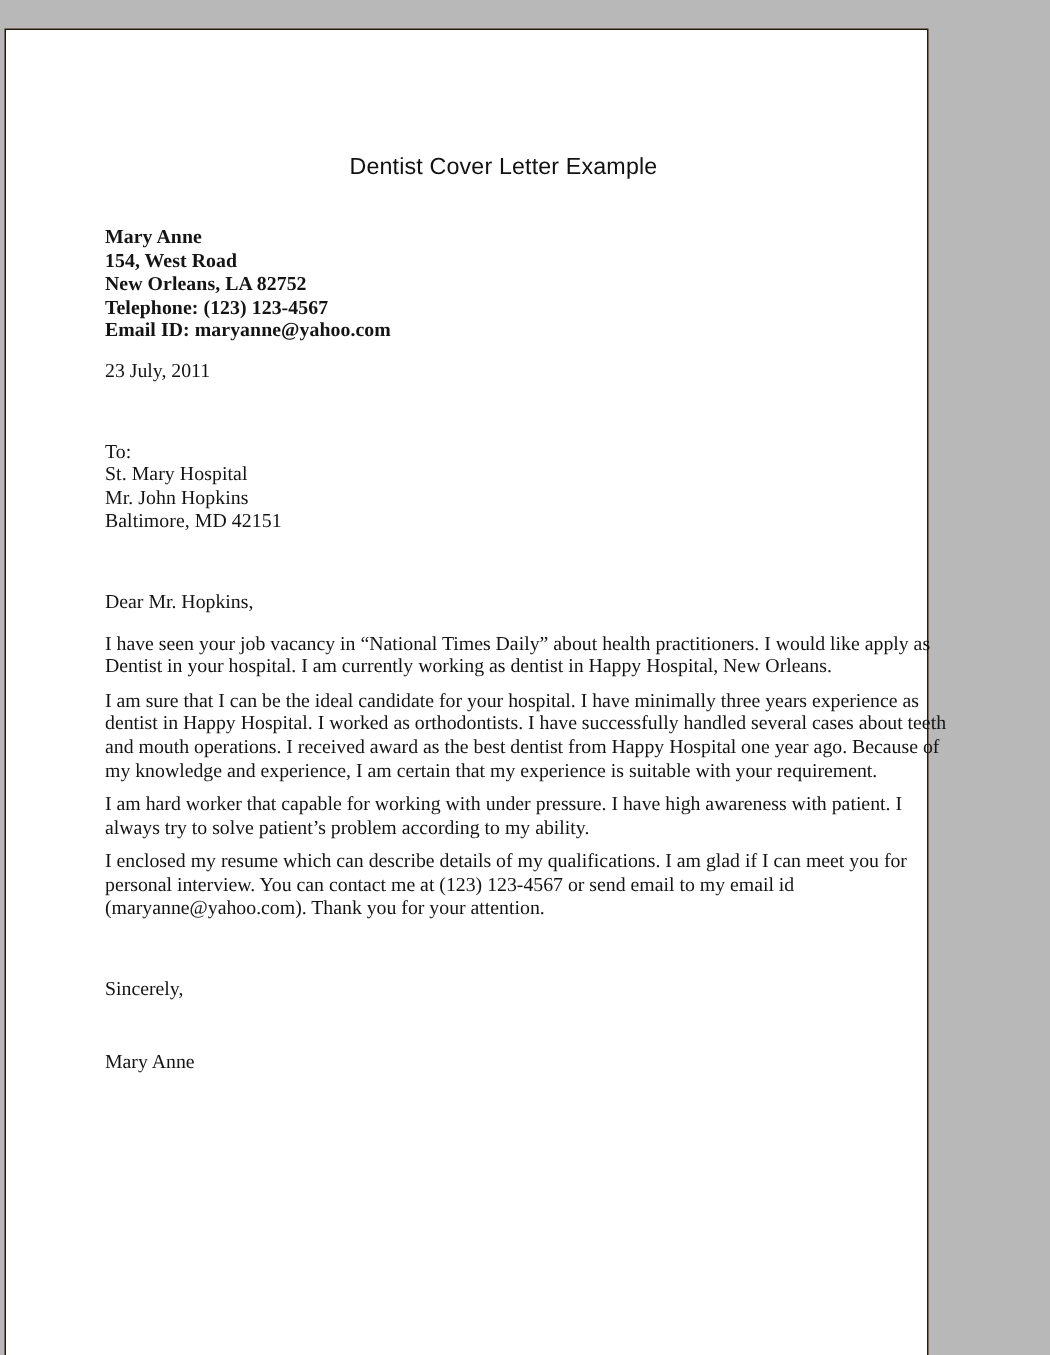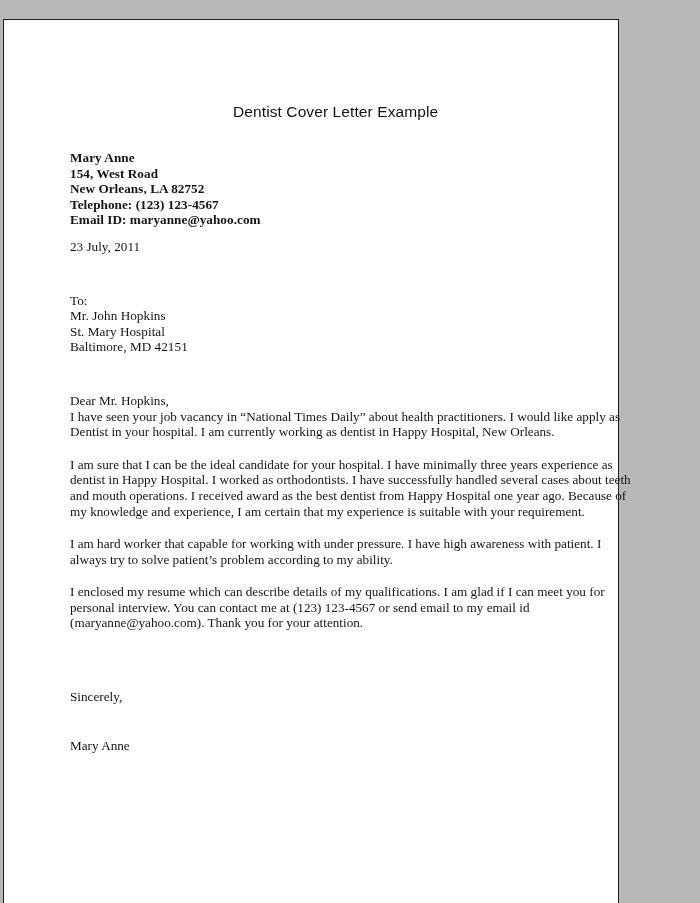--- a/index.html
+++ b/index.html
@@ -79,29 +79,29 @@
   }
   .recipient-block .line {
     white-space: nowrap;
   }
 
   .salutation {
     margin-top: 38px;
   }
 
   .body-par {
-    margin-top: 17px;
+    margin-top: 7px;
     text-align: left;
   }
   .body-par.first {
-    margin-top: 0;
+    margin-top: 12px;
   }
 
   .closing {
-    margin-top: 58px;
+    margin-top: 38px;
   }
   .signature {
     margin-top: 33px;
   }
 </style>
 </head>
 <body>
 
 <div id="page-frame">
   <div id="sheet">
@@ -115,22 +115,22 @@
         <div class="line">154, West Road</div>
         <div class="line">New Orleans, LA 82752</div>
         <div class="line">Telephone: (123) 123-4567</div>
         <div class="line">Email ID: maryanne@yahoo.com</div>
       </div>
 
       <div class="date-line">23 July, 2011</div>
 
       <div class="recipient-block">
         <div class="line">To:</div>
+        <div class="line">St. Mary Hospital</div>
         <div class="line">Mr. John Hopkins</div>
-        <div class="line">St. Mary Hospital</div>
         <div class="line">Baltimore, MD 42151</div>
       </div>
 
       <div class="salutation">Dear Mr. Hopkins,</div>
 
       <div class="body-par first">I have seen your job vacancy in “National Times Daily” about health practitioners. I would like apply as Dentist in your hospital. I am currently working as dentist in Happy Hospital, New Orleans.</div>
       <div class="body-par">I am sure that I can be the ideal candidate for your hospital. I have minimally three years experience as dentist in Happy Hospital. I worked as orthodontists. I have successfully handled several cases about teeth and mouth operations. I received award as the best dentist from Happy Hospital one year ago. Because of my knowledge and experience, I am certain that my experience is suitable with your requirement.</div>
       <div class="body-par">I am hard worker that capable for working with under pressure. I have high awareness with patient. I always try to solve patient’s problem according to my ability.</div>
       <div class="body-par">I enclosed my resume which can describe details of my qualifications. I am glad if I can meet you for personal interview. You can contact me at (123) 123-4567 or send email to my email id (maryanne@yahoo.com). Thank you for your attention.</div>
 

